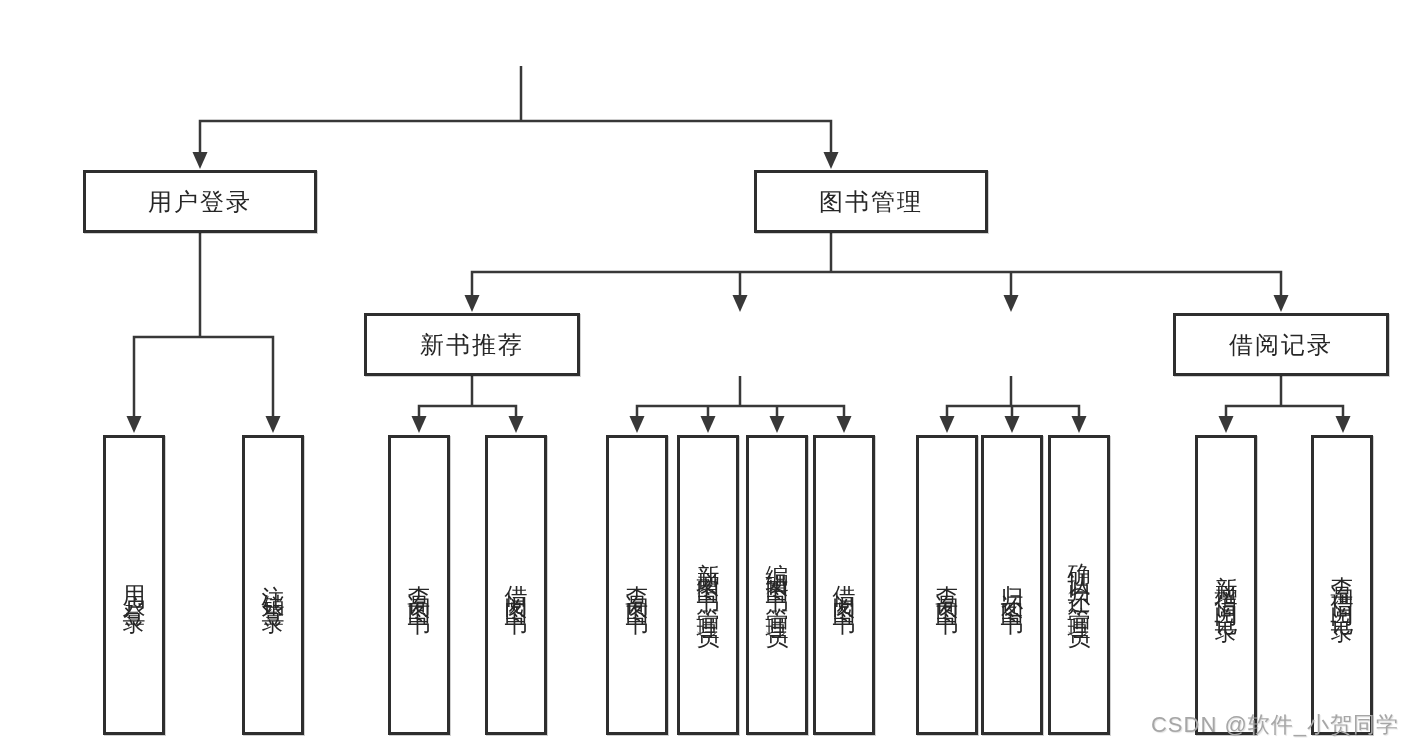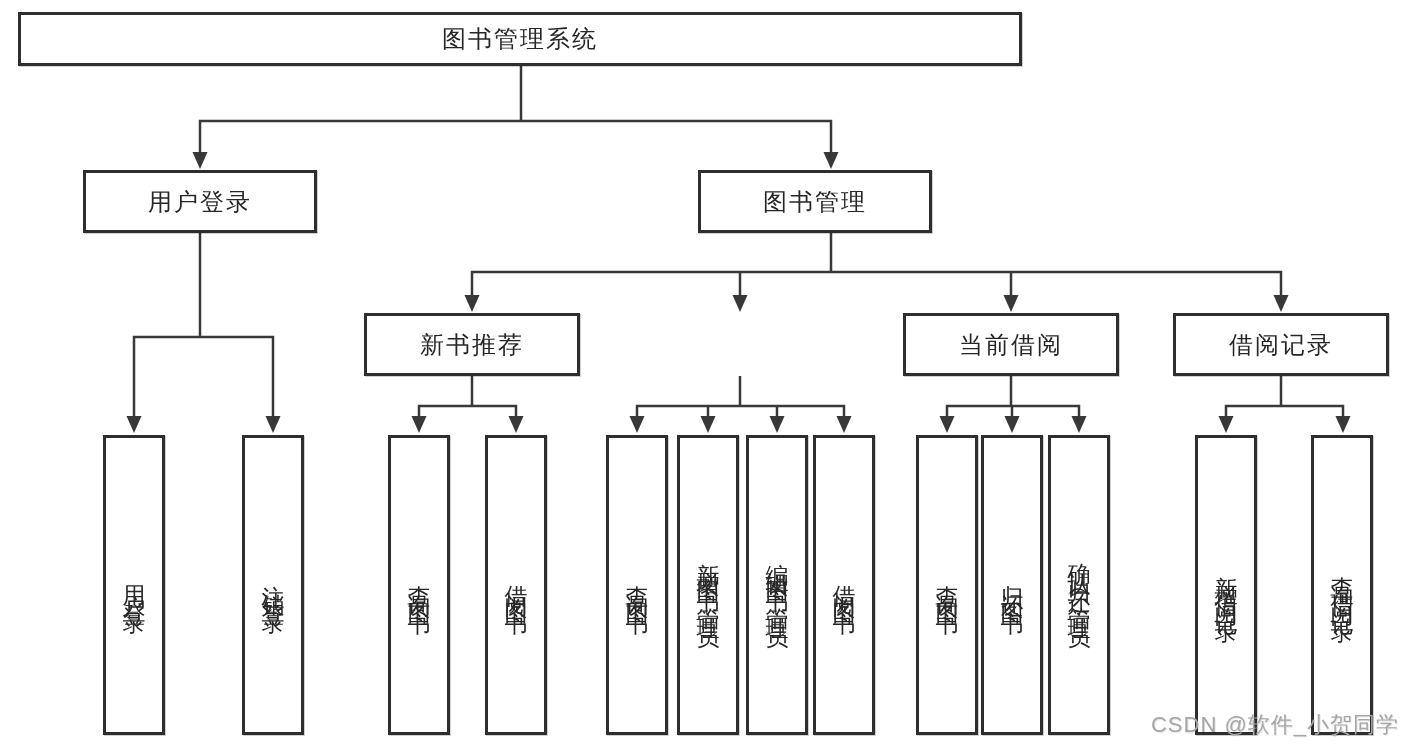--- a/index.html
+++ b/index.html
@@ -84,36 +84,30 @@
     <path d="M1011 376 V406 M947 416 V406 H1079 V416 M1012 406 V416"></path>
     <polygon points="939.5,416 954.5,416 947,433"></polygon>
     <polygon points="1004.5,416 1019.5,416 1012,433"></polygon>
     <polygon points="1071.5,416 1086.5,416 1079,433"></polygon>
 
     <path d="M1281 376 V406 M1226 416 V406 H1343 V416"></path>
     <polygon points="1218.5,416 1233.5,416 1226,433"></polygon>
     <polygon points="1335.5,416 1350.5,416 1343,433"></polygon>
   </svg>
 
-  <div class="box" style="left:18px; top:12px; width:1004px; height:54px;">
-    <span>图书管理系统</span>
-  </div>
 
   <div class="box" style="left:83px; top:170px; width:234px; height:63px;">
     <span>用户登录</span>
   </div>
-  <div class="box" style="left:698px; top:170px; width:234px; height:63px;">
+  <div class="box" style="left:754px; top:170px; width:234px; height:63px;">
     <span>图书管理</span>
   </div>
 
   <div class="box" style="left:364px; top:313px; width:216px; height:63px;">
     <span>新书推荐</span>
-  </div>
-  <div class="box" style="left:903px; top:313px; width:216px; height:63px;">
-    <span>当前借阅</span>
   </div>
   <div class="box" style="left:1173px; top:313px; width:216px; height:63px;">
     <span>借阅记录</span>
   </div>
 
   <div class="box leaf" style="left:103px; top:435px; width:62px; height:300px;">
     <span class="vtext">用户登录</span>
   </div>
   <div class="box leaf" style="left:242px; top:435px; width:62px; height:300px;">
     <span class="vtext">注销登录</span>

